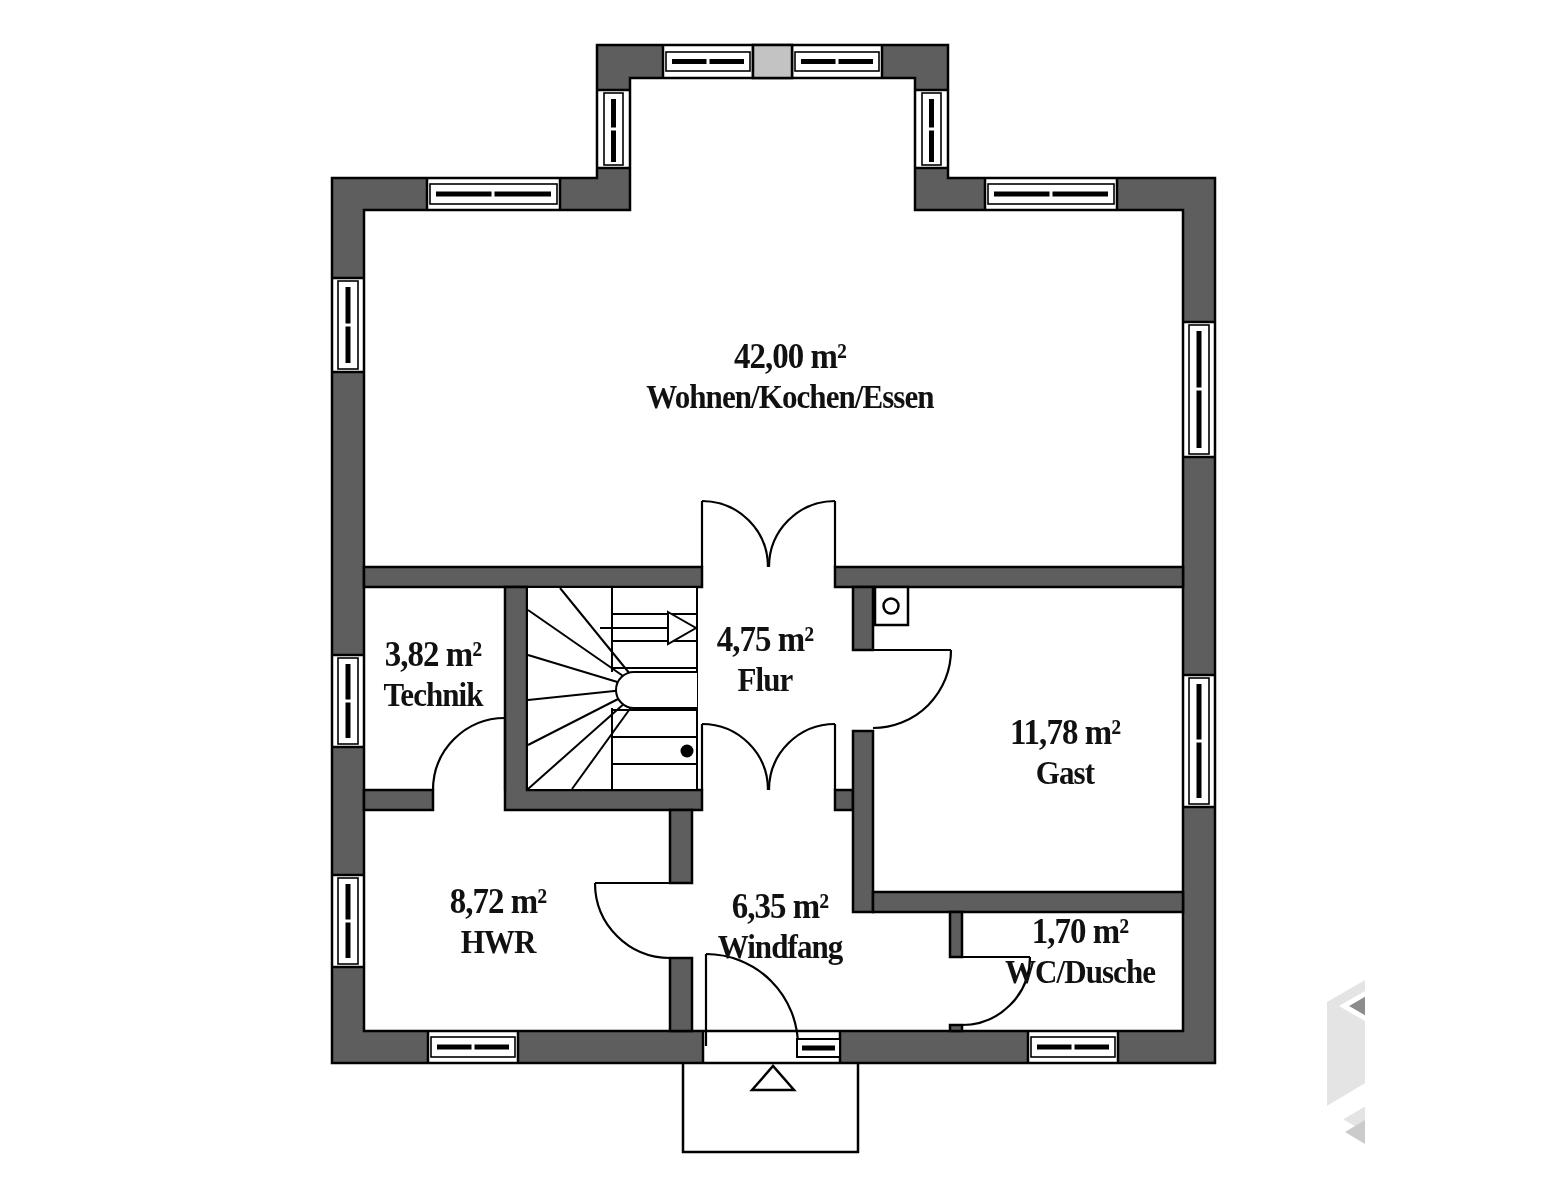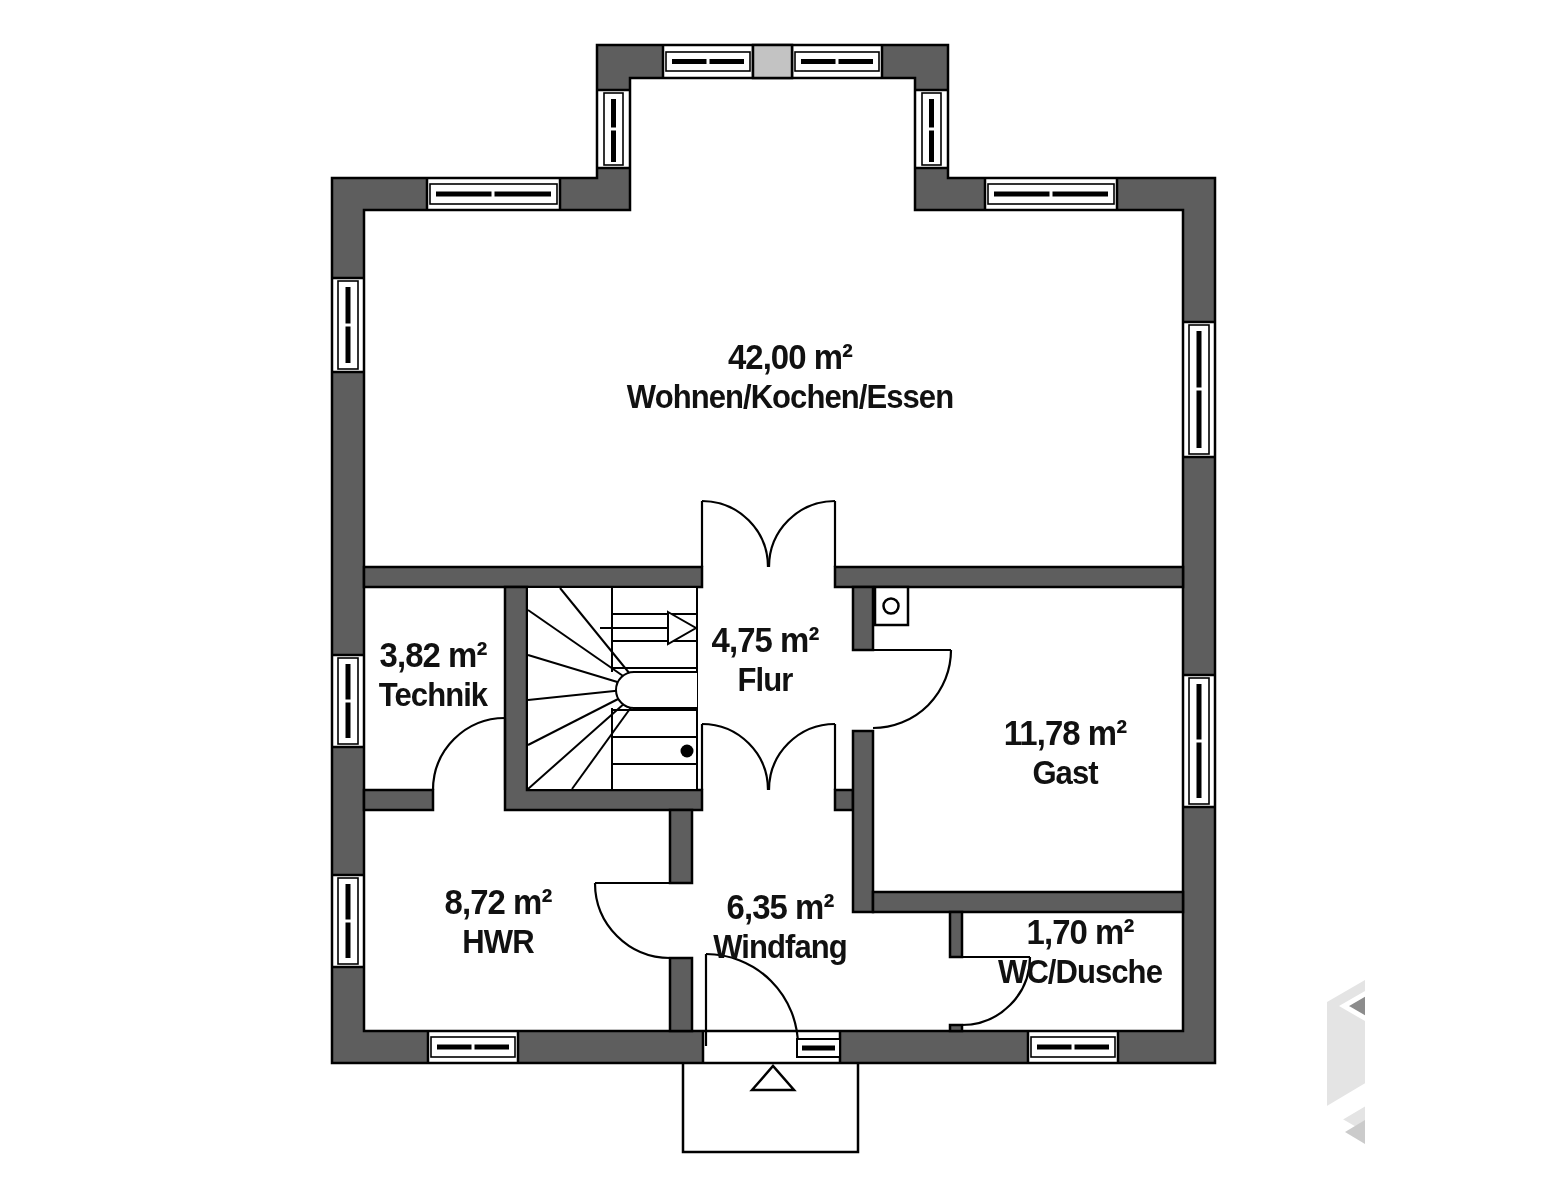--- a/index.html
+++ b/index.html
@@ -1,17 +1,17 @@
 <!DOCTYPE html>
 <html><head>
 <meta charset="utf-8">
 <style>
   html,body{margin:0;padding:0;background:#ffffff;}
   #canvas{position:relative;width:1365px;height:1200px;background:#ffffff;overflow:hidden;
-          font-family:Liberation Sans, sans-serif;}
+          font-family:Liberation Serif, serif;}
   #plan-svg{position:absolute;left:0;top:0;}
   .room-label{position:absolute;transform:translate(-50%,-50%) scaleX(.94);color:#111;
               text-align:center;white-space:nowrap;line-height:40px;letter-spacing:-1px;}
   .room-label .area{font-size:35px;font-weight:bold;display:block;}
   .room-label .rname{font-size:33px;font-weight:bold;display:block;}
 </style>
 </head>
 <body>
 
 <div id="canvas">

